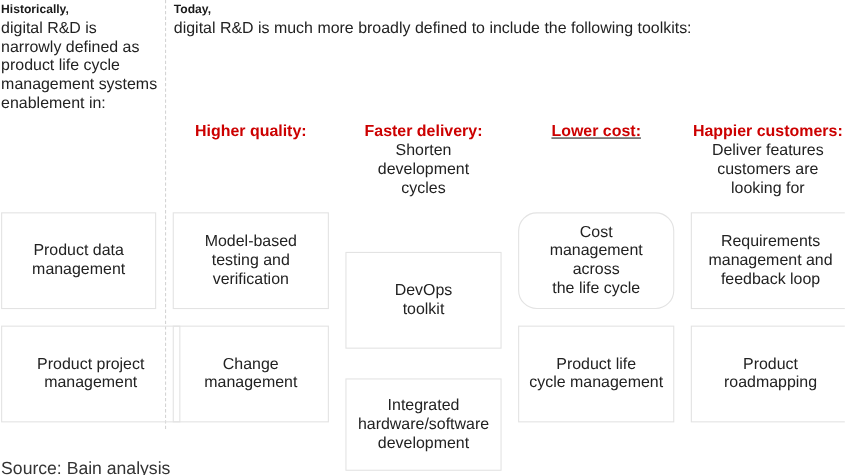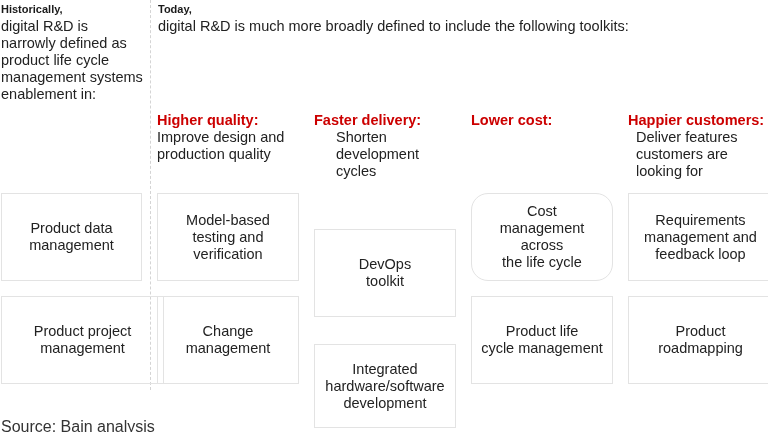--- a/index.html
+++ b/index.html
@@ -10,21 +10,21 @@
   }
   .abs { position: absolute; }
   .hist-block { left: 1px; top: 0px; width: 145px; font-size: 14.5px; line-height: 17px; }
   .hist-block .bold, .today-block .bold { font-weight: bold; font-size: 11px; color: #1a1a1a; }
   .today-block { left: 158px; top: 0px; width: 600px; font-size: 14.5px; line-height: 17px; }
   .divider {
     left: 150px; top: 0px; height: 390px; width: 0;
     border-left: 1px dashed #d4d4d4;
   }
   .col-head {
-    font-size: 14.5px; line-height: 17px; top: 112px;
+    text-align: center; font-size: 14.5px; line-height: 17px; top: 112px;
   }
   .col-head .title { color: #cc0000; font-weight: bold; display: block; }
   .col-head .desc { display: block; color: #222; }
   .box {
     border: 1.5px solid #e3e3e3;
     box-sizing: border-box;
     display: flex; align-items: center; justify-content: center;
     text-align: center; font-size: 14.5px; line-height: 17px; color: #222;
     padding: 0 6px; white-space: pre-line;
   }
@@ -40,27 +40,26 @@
 
 <div class="abs divider"></div>
 
 <div class="abs today-block">
   <span class="bold">Today,</span><br>
   <span>digital R&amp;D is much more broadly defined to include the following toolkits:</span>
 </div>
 
 <div class="abs col-head" style="left:157px; width:142px;">
   <span class="title">Higher quality:</span>
-  <span class="desc">Improve design and production quality</span>
 </div>
 <div class="abs col-head" style="left:314px; width:142px;">
   <span class="title">Faster delivery:</span>
   <span class="desc" style="padding:0 22px;">Shorten development cycles</span>
 </div>
-<div class="abs col-head" style="left:471px; width:142px;">
+<div class="abs col-head" style="left:471px; width:142px;text-decoration:underline;">
   <span class="title">Lower cost:</span>
 </div>
 <div class="abs col-head" style="left:628px; width:140px;">
   <span class="title">Happier customers:</span>
   <span class="desc" style="padding:0 8px;">Deliver features customers are looking for</span>
 </div>
 
 <div class="abs box" style="left:1px; top:193px; width:141px; height:88px;">Product data
 management</div>
 <div class="abs box" style="left:1px; top:296px; width:163px; height:88px;">Product project

